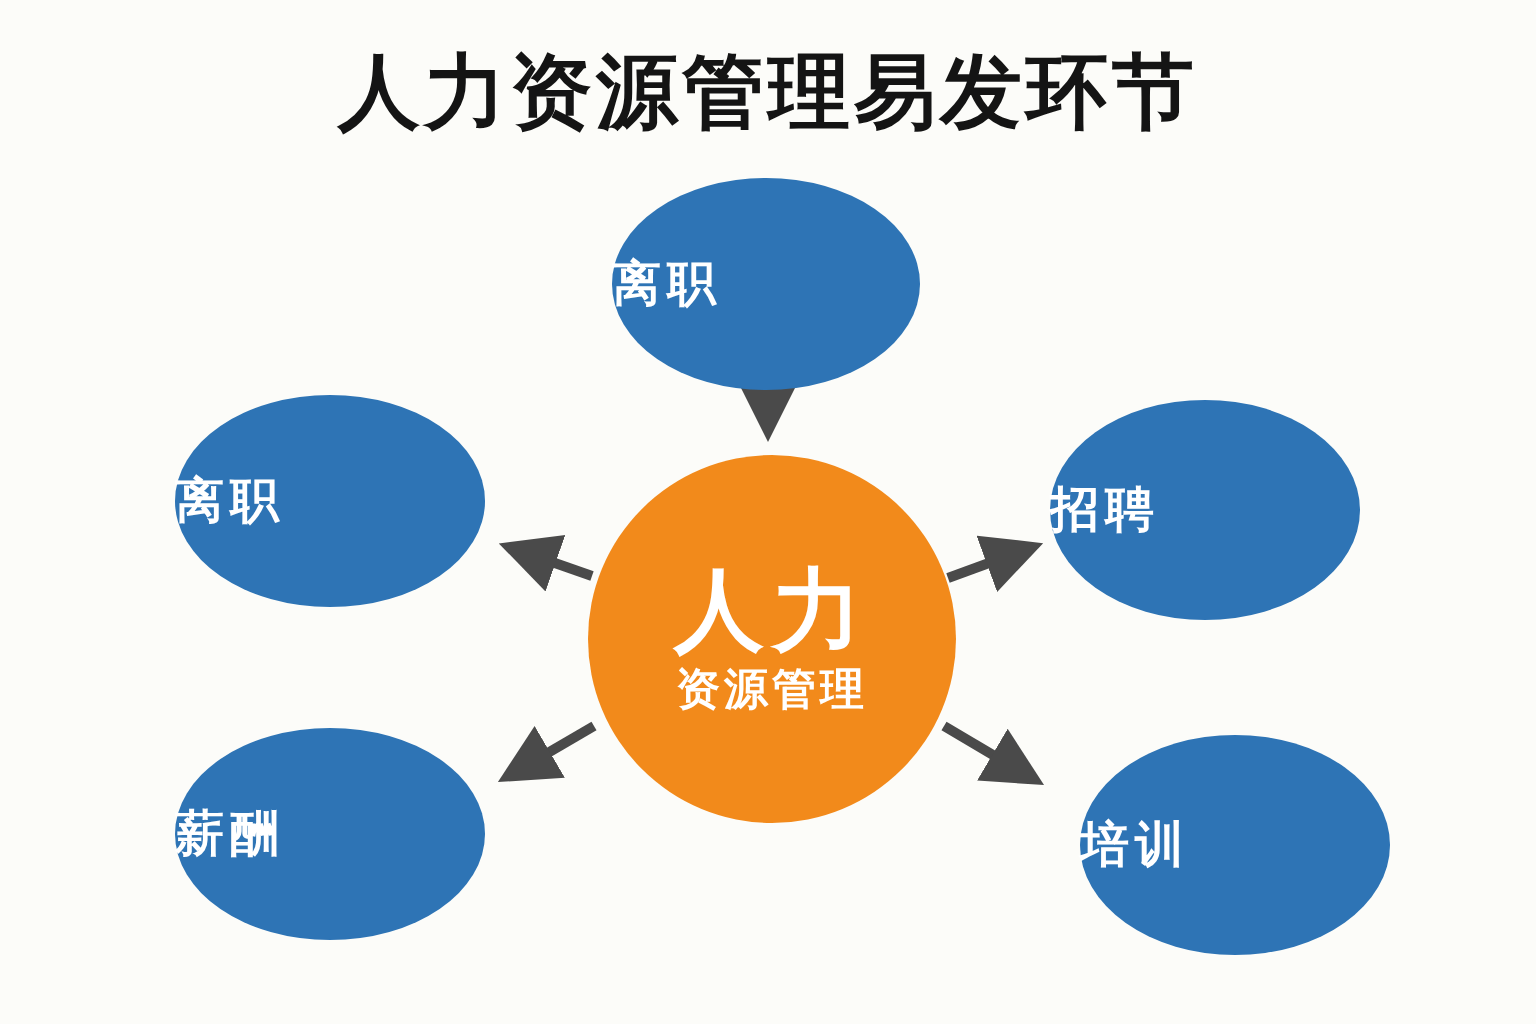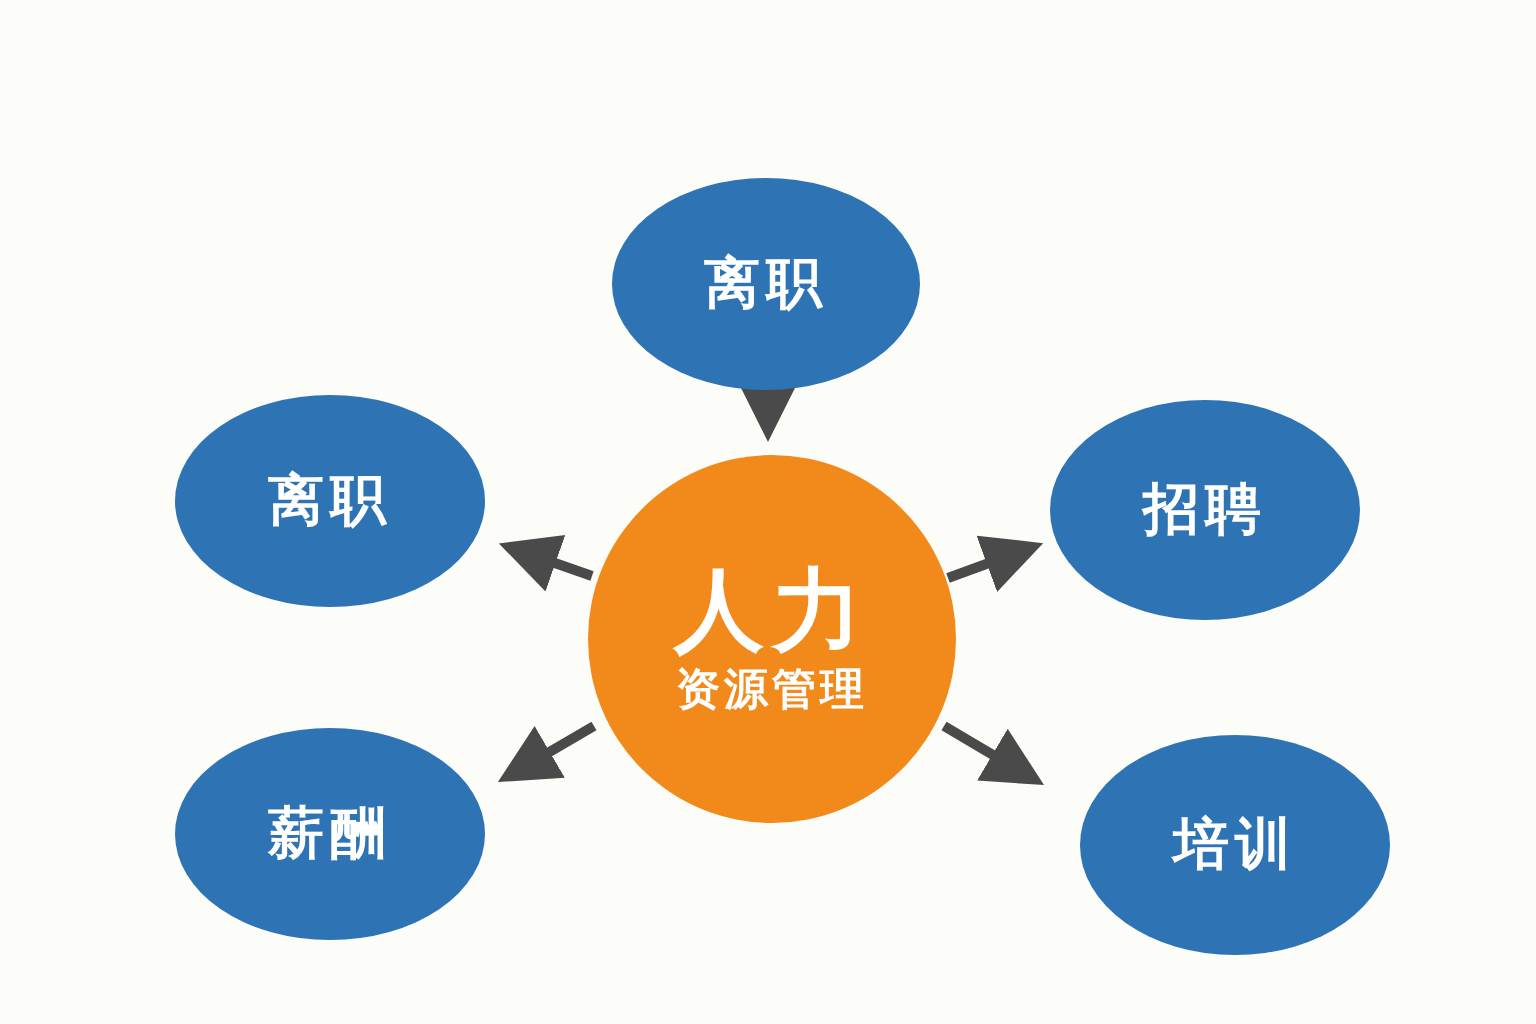--- a/index.html
+++ b/index.html
@@ -33,24 +33,23 @@
     font-weight: 800;
     letter-spacing: 4px;
     color: var(--title);
   }
   .node {
     position: absolute;
     background: var(--node);
     border-radius: 50%;
     display: flex;
     align-items: center;
-    justify-content: center;
     color: var(--text-light);
     font-weight: 800;
-    font-size: 56px;
+    font-size: 49px;
     letter-spacing: 6px;
   }
   .node-top          { left: 612px; top: 178px; width: 308px; height: 212px; }
   .node-left         { left: 175px; top: 395px; width: 310px; height: 212px; }
   .node-right        { left: 1050px; top: 400px; width: 310px; height: 220px; }
   .node-bottom-left  { left: 175px; top: 728px; width: 310px; height: 212px; }
   .node-bottom-right { left: 1080px; top: 735px; width: 310px; height: 220px; }
   .center-node {
     position: absolute;
     left: 588px;
@@ -84,20 +83,21 @@
   .arrow-head {
     fill: var(--arrow);
     stroke: none;
   }
 </style>
 </head>
 <body>
 
 <div class="canvas">
 
+  <div class="title">人力资源管理易发环节</div>
 
   <svg class="arrow-layer" viewBox="0 0 1536 1024" xmlns="http://www.w3.org/2000/svg">
     <defs>
       <marker id="ah" markerWidth="7" markerHeight="7" refX="4.6" refY="3" orient="auto" markerUnits="strokeWidth">
         <path class="arrow-head" d="M0,0 L6,3 L0,6 Z"></path>
       </marker>
     </defs>
     <g>
       <line class="arrow-line" x1="768" y1="394" x2="768" y2="428" marker-end="url(#ah)"></line>
     </g>

